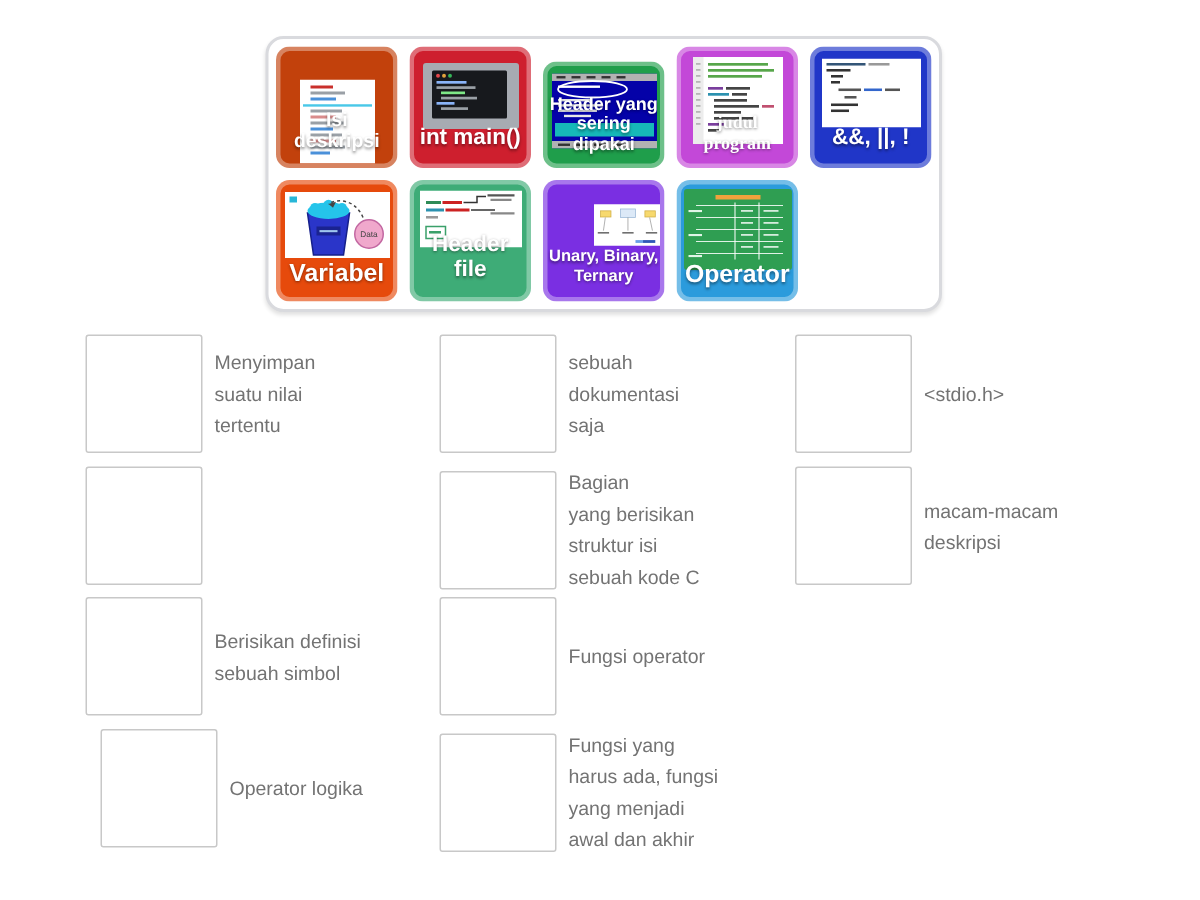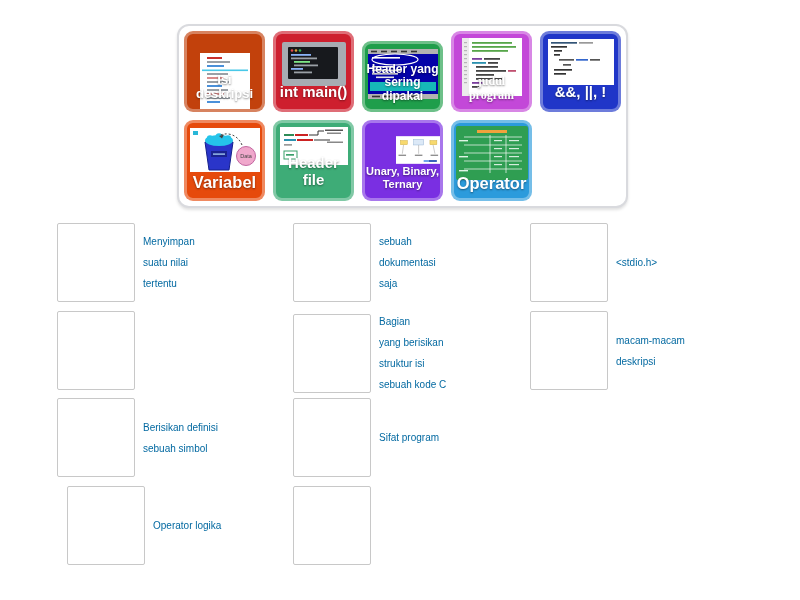--- a/index.html
+++ b/index.html
@@ -41,21 +41,21 @@
   .t8 .thumb{margin-top:5px}  .t8 .tile-label{font-size:11px;bottom:8px}
   .t9 .thumb{margin-top:3px}  .t9 .tile-label{font-size:16.5px;bottom:6px}
 
   
   .match-item{position:absolute;display:flex;align-items:center;}
   .drop-box{
     width:78px;height:79px;flex:0 0 auto;box-sizing:border-box;
     background:#fff;border:1px solid #c8c8c8;border-radius:2px;
   }
   .match-text{
-    margin-left:8px;font-size:10px;line-height:21px;color:#0369a1;
+    margin-left:8px;font-size:13px;line-height:21px;color:#737373;
     white-space:pre-line;max-width:170px;
   }
   .m0{left:57px;top:223px}  .m1{left:57px;top:311px}
   .m2{left:57px;top:398px}  .m3{left:67px;top:486px}
   .m4{left:293px;top:223px} .m5{left:293px;top:311px}
   .m6{left:293px;top:398px} .m7{left:293px;top:486px}
   .m8{left:530px;top:223px} .m9{left:530px;top:311px}
 </style>
 </head>
 <body>
@@ -288,24 +288,28 @@
 </div>
 <div class="match-item m5">
   <div class="drop-box"></div>
   <div class="match-text">Bagian
 yang berisikan
 struktur isi
 sebuah kode C</div>
 </div>
 <div class="match-item m6">
   <div class="drop-box"></div>
-  <div class="match-text">Sifat program</div>
+  <div class="match-text">Fungsi operator</div>
 </div>
 <div class="match-item m7">
   <div class="drop-box"></div>
+  <div class="match-text">Fungsi yang
+harus ada, fungsi
+yang menjadi
+awal dan akhir</div>
 </div>
 <div class="match-item m8">
   <div class="drop-box"></div>
   <div class="match-text">&lt;stdio.h&gt;</div>
 </div>
 <div class="match-item m9">
   <div class="drop-box"></div>
   <div class="match-text">macam-macam
 deskripsi</div>
 </div>

